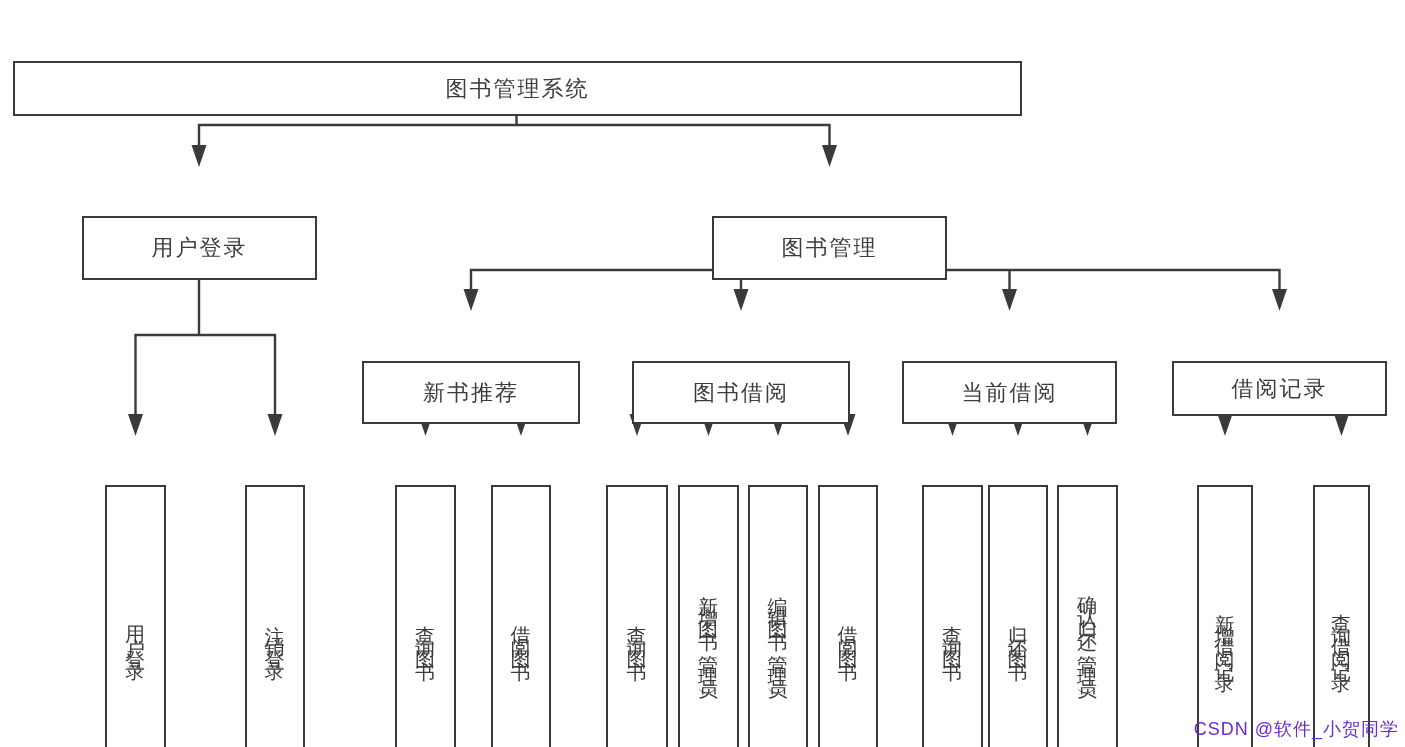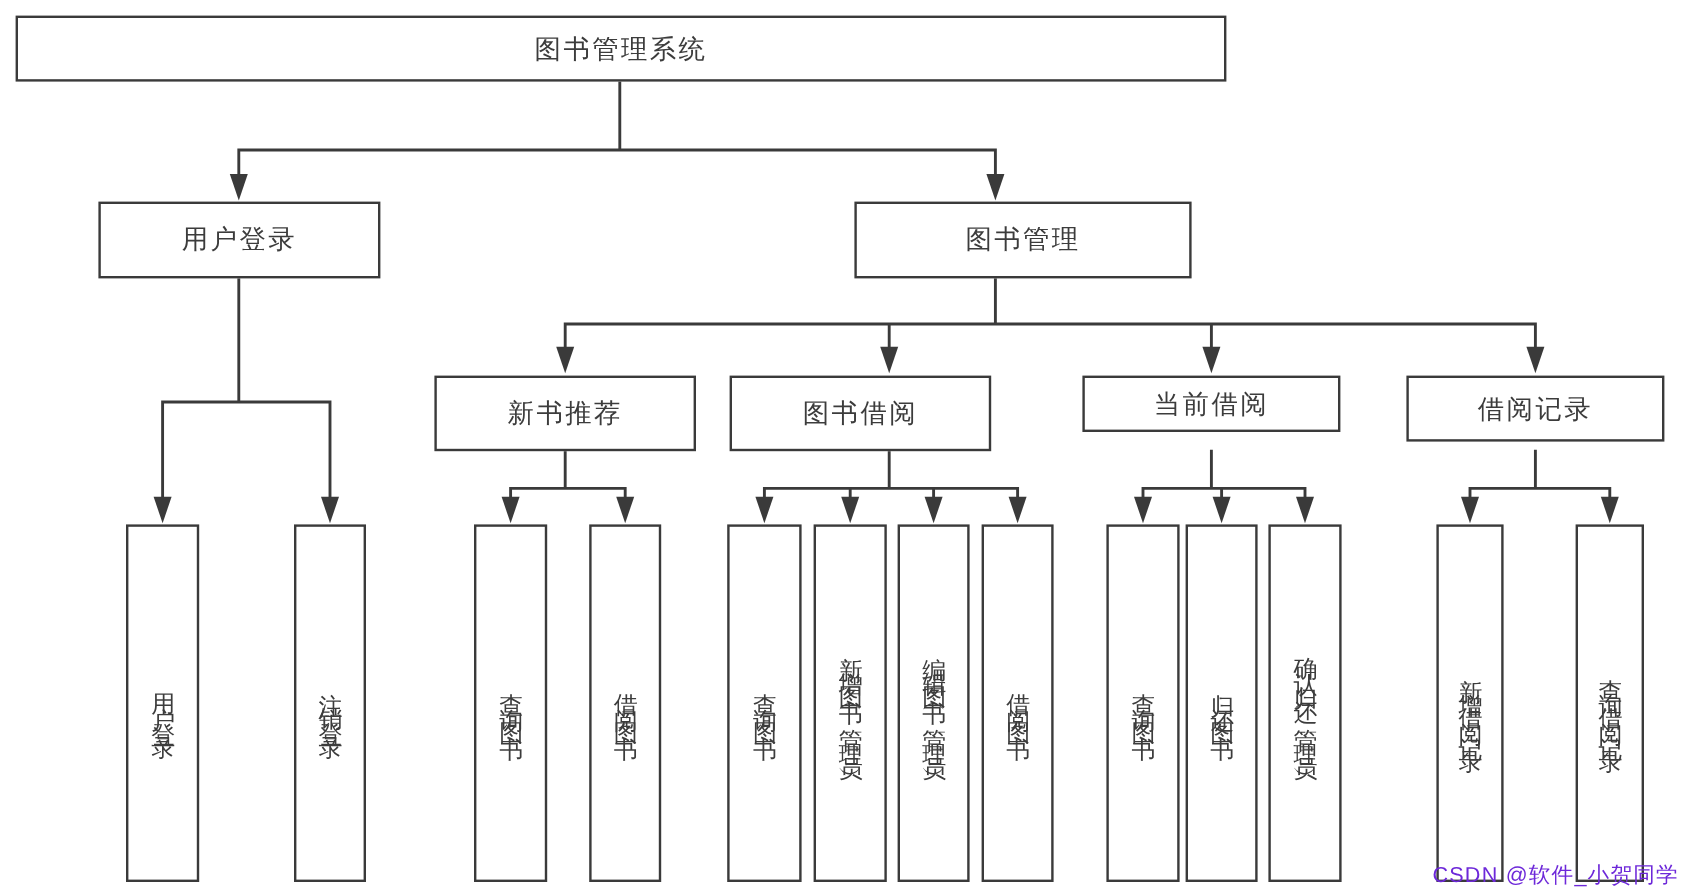--- a/index.html
+++ b/index.html
@@ -23,20 +23,21 @@
   .box {
     position: absolute;
     box-sizing: border-box;
     background: #ffffff;
     border: 2.5px solid #3a3a3a;
     display: flex;
     align-items: center;
     justify-content: center;
     z-index: 2;
     color: #3c3c3c;
+    margin-top: 48px;
   }
   .box.h {
     font-size: 22px;
     letter-spacing: 2px;
     white-space: nowrap;
   }
   .box.v {
     font-size: 20px;
   }
   .box.v .vtext {
@@ -102,31 +103,31 @@
     </g>
   </svg>
 
   <div class="box h" style="left:13px; top:13px; width:1009px; height:55px;">
     <span>图书管理系统</span>
   </div>
 
   <div class="box h" style="left:82px; top:168px; width:235px; height:64px;">
     <span>用户登录</span>
   </div>
-  <div class="box h" style="left:712px; top:168px; width:281px; height:64px;">
+  <div class="box h" style="left:712px; top:168px; width:235px; height:64px;">
     <span>图书管理</span>
   </div>
 
   <div class="box h" style="left:362px; top:313px; width:218px; height:63px;">
     <span>新书推荐</span>
   </div>
-  <div class="box h" style="left:608px; top:313px; width:218px; height:63px;">
+  <div class="box h" style="left:632px; top:313px; width:218px; height:63px;">
     <span>图书借阅</span>
   </div>
-  <div class="box h" style="left:902px; top:313px; width:215px; height:47px;">
+  <div class="box h" style="left:902px; top:313px; width:215px; height:63px;">
     <span>当前借阅</span>
   </div>
   <div class="box h" style="left:1172px; top:313px; width:215px; height:55px;">
     <span>借阅记录</span>
   </div>
 
   <div class="box v" style="left:105px; top:437px; width:61px; height:298px;">
     <span class="vtext">用户登录</span>
   </div>
   <div class="box v" style="left:245px; top:437px; width:60px; height:298px;">

